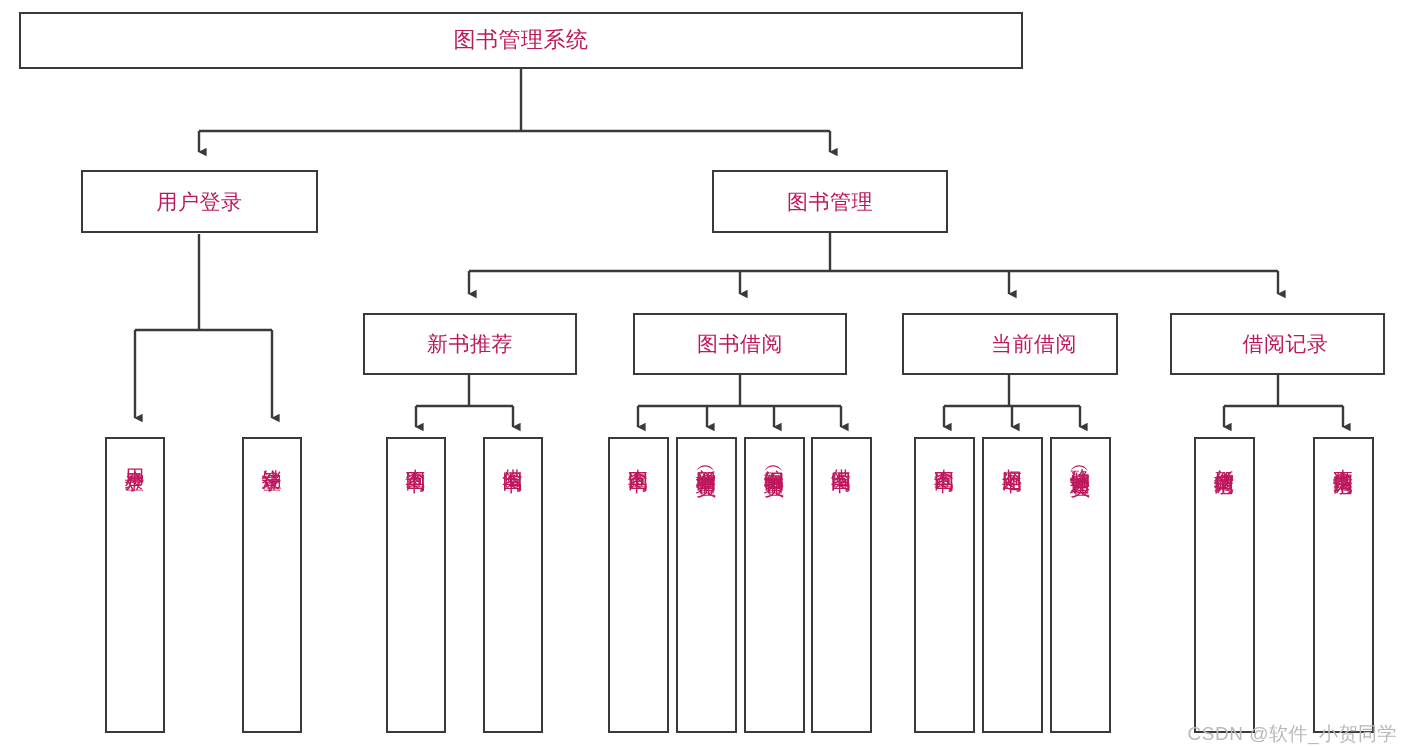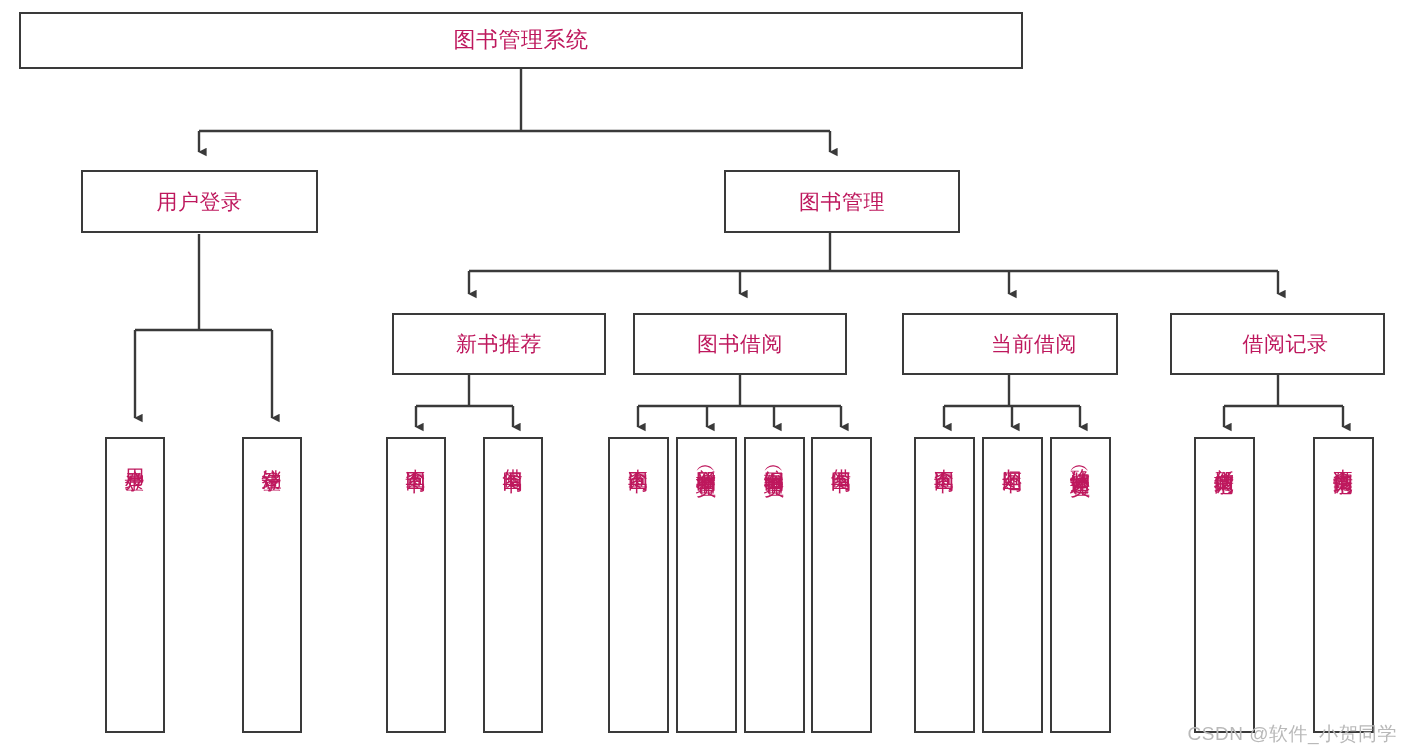--- a/index.html
+++ b/index.html
@@ -124,25 +124,25 @@
     </g>
   </svg>
 
   <div class="node-box node-root" style="left:19px; top:12px; width:1004px; height:57px;">
     <span class="node-label">图书管理系统</span>
   </div>
 
   <div class="node-box node-level1" style="left:81px; top:170px; width:237px; height:63px;">
     <span class="node-label">用户登录</span>
   </div>
-  <div class="node-box node-level1" style="left:712px; top:170px; width:236px; height:63px;margin-left:12px;">
+  <div class="node-box node-level1" style="left:712px; top:170px; width:236px; height:63px;">
     <span class="node-label">图书管理</span>
   </div>
 
-  <div class="node-box node-level2" style="left:363px; top:313px; width:214px; height:62px;margin-left:29px;">
+  <div class="node-box node-level2" style="left:363px; top:313px; width:214px; height:62px;">
     <span class="node-label">新书推荐</span>
   </div>
   <div class="node-box node-level2" style="left:633px; top:313px; width:214px; height:62px;">
     <span class="node-label">图书借阅</span>
   </div>
   <div class="node-box node-level2" style="left:902px; top:313px; width:216px; height:62px;padding-left:48px;">
     <span class="node-label">当前借阅</span>
   </div>
   <div class="node-box node-level2" style="left:1170px; top:313px; width:215px; height:62px;padding-left:16px;">
     <span class="node-label">借阅记录</span>

